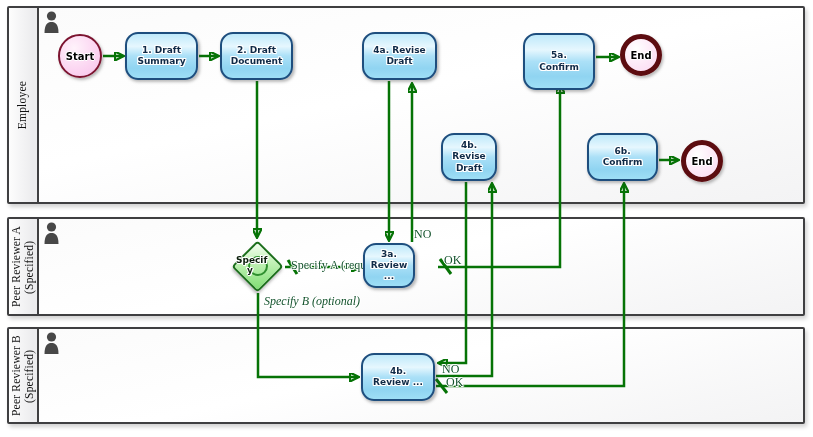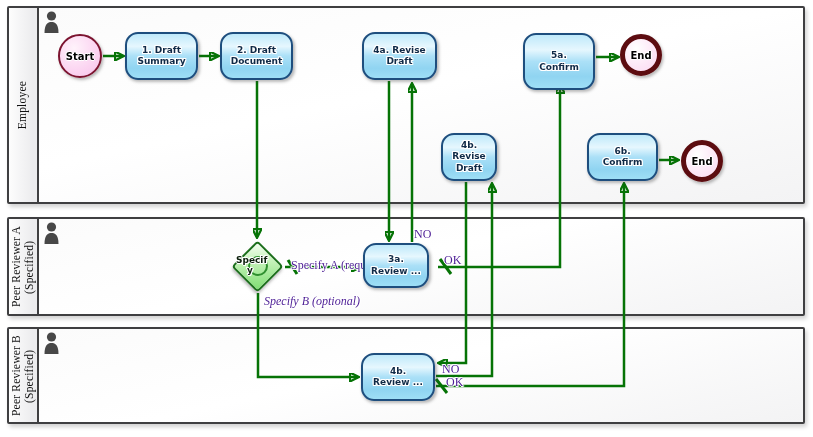--- a/index.html
+++ b/index.html
@@ -17,21 +17,21 @@
               text-align:center;line-height:1.15;letter-spacing:.2px;}
   .lane-body{flex:1;position:relative;
              background:linear-gradient(168deg,#fbfbfb 0%,#ffffff 45%,#f3f3f4 100%);}
   .person{position:absolute;left:4px;top:3px;}
   
   svg.flows{position:absolute;left:0;top:0;width:813px;height:437px;z-index:2;pointer-events:none;}
   svg.flows path{fill:none;stroke:#067306;stroke-width:2.5;}
   svg.flows path.slash{stroke-width:3;}
   
   .elabel{position:absolute;z-index:3;font-family:"Liberation Serif",serif;font-size:12px;
-          color:#4c1d95;white-space:nowrap;
+          color:#14532d;white-space:nowrap;
           text-shadow:-1px 0 #fff,1px 0 #fff,0 -1px #fff,0 1px #fff,1px 1px #fff,-1px -1px #fff;}
   
   .node{position:absolute;z-index:4;display:flex;flex-direction:column;
         align-items:center;justify-content:center;text-align:center;}
   .task{border:2px solid #1e4e7e;border-radius:13px;
         background:linear-gradient(180deg,#bfe9fa 0%,#e6f7fe 28%,#abe0f7 50%,#90d4f1 78%,#9edff6 100%);
         box-shadow:1.5px 2px 3px rgba(60,60,60,.35);}
   .task .tl{display:block;font-family:"DejaVu Sans",sans-serif;font-weight:bold;font-size:9px;
         line-height:1.25;color:#102a47;
         text-shadow:-1px 0 #fff,1px 0 #fff,0 -1px #fff,0 1px #fff,1px 1px #fff,-1px -1px #fff,1px -1px #fff,-1px 1px #fff;}
@@ -161,21 +161,21 @@
     <span>End</span>
   </div>
 
   <div class="gateway" style="left:239px;top:248px;"></div>
   <div class="gateway-ring" style="left:248px;top:256px;"></div>
   <div class="gateway-label" style="left:236px;top:256px;">
     <span>Specif</span>
     <span>y</span>
   </div>
 
-  <div class="node task" style="left:363px;top:243px;width:66px;height:45px;">
+  <div class="node task" style="left:363px;top:243px;width:52px;height:45px;">
     <span class="tl">3a.</span>
     <span class="tl">Review ...</span>
   </div>
   <div class="node task" style="left:361px;top:353px;width:74px;height:48px;">
     <span class="tl">4b.</span>
     <span class="tl">Review ...</span>
   </div>
 
 </div>
 

